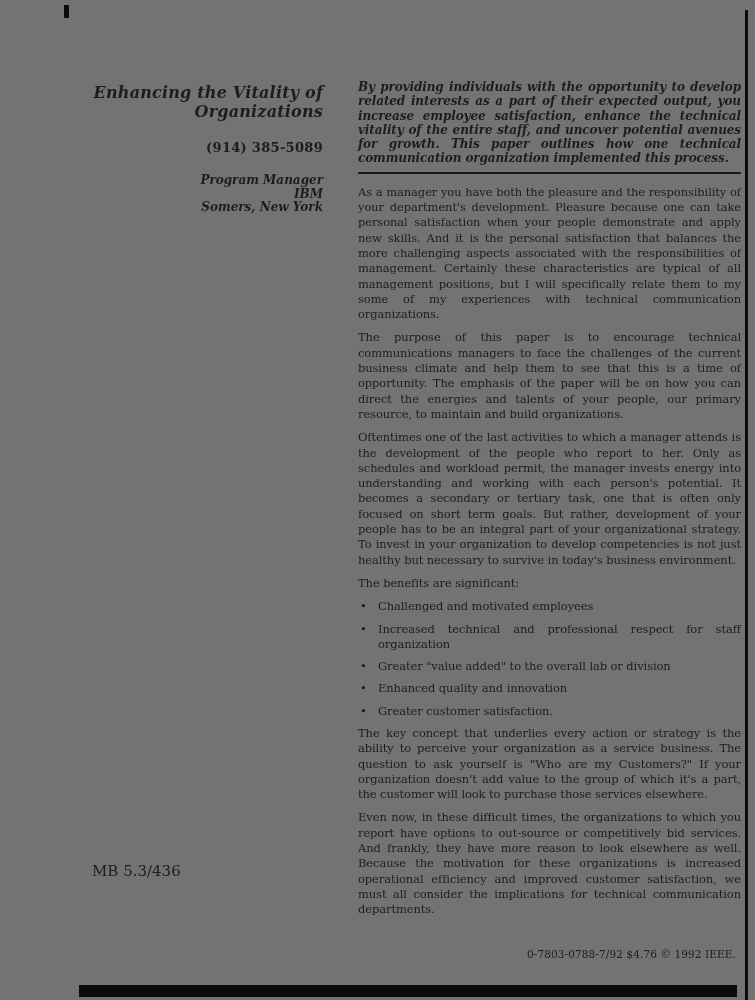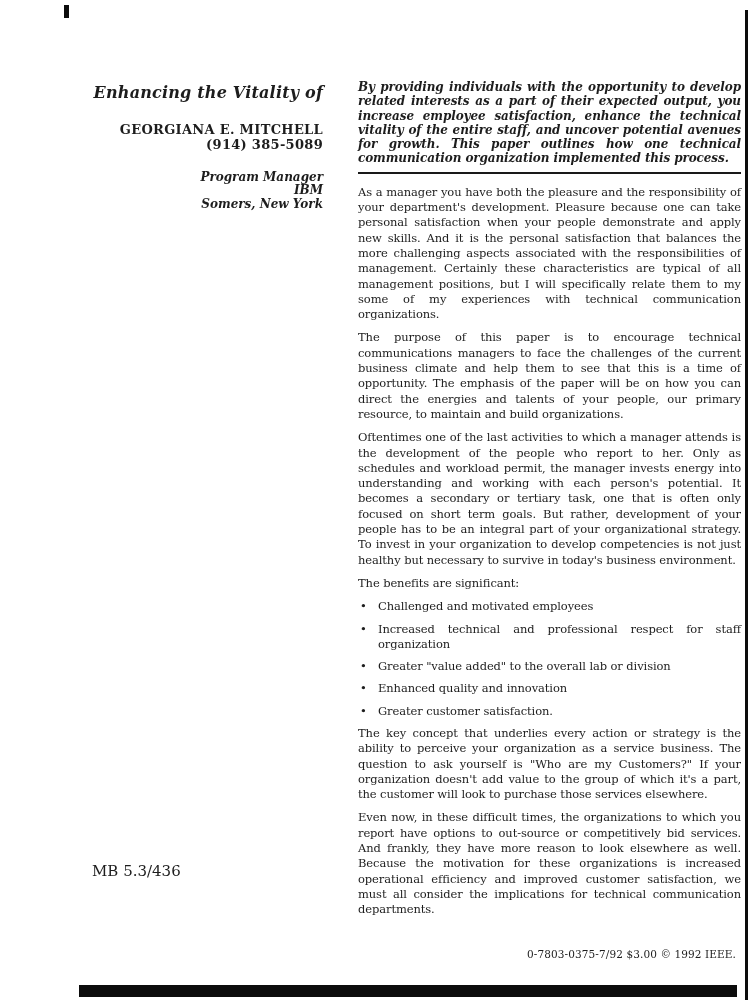--- a/index.html
+++ b/index.html
@@ -1,18 +1,18 @@
 <!DOCTYPE html>
 <html><head>
 <meta charset="utf-8">
 <style>
   html,body { margin:0; padding:0; background:#e9e9e9; }
   .page {
     position:relative; width:755px; height:1000px; margin:0 auto;
-    background:#ffffff; color:#1d1d1d; overflow:hidden;
+    background:#737373; color:#1d1d1d; overflow:hidden;
     font-family:"DejaVu Serif", serif;
   }
   
   .artifact { background:#0c0c0c; position:absolute; }
   .artifact-dash-tl { left:64px; top:5px; width:5px; height:13px; }
   .artifact-line-right { left:745px; top:10px; width:3px; height:990px; }
   .artifact-bar-bottom { left:79px; top:985px; width:658px; height:12px; }
 
   
   .masthead { position:absolute; left:78px; top:84px; width:245px; text-align:right; }
@@ -46,23 +46,23 @@
 
 <div class="page">
 
   <div class="artifact artifact-dash-tl"></div>
   <div class="artifact artifact-line-right"></div>
   <div class="artifact artifact-bar-bottom"></div>
 
   <div class="masthead">
     <h1 class="paper-title" style="margin:0;">
       <span>Enhancing the Vitality of</span>
+      <span>Organizations</span>
     </h1>
     <div class="author-block">
-      <span>GEORGIANA E. MITCHELL</span>
       <span>(914) 385-5089</span>
     </div>
     <div class="role-block">
       <span>Program Manager</span>
       <span>IBM</span>
       <span>Somers, New York</span>
     </div>
   </div>
 
   <div class="right-col">
@@ -97,15 +97,15 @@
       </div>
     </div>
 
 
 
     <p class="body-par">The key concept that underlies every action or strategy is the ability to perceive your organization as a service business. The question to ask yourself is "Who are my Customers?" If your organization doesn't add value to the group of which it's a part, the customer will look to purchase those services elsewhere.</p>
     <p class="body-par">Even now, in these difficult times, the organizations to which you report have options to out-source or competitively bid services. And frankly, they have more reason to look elsewhere as well. Because the motivation for these organizations is increased operational efficiency and improved customer satisfaction, we must all consider the implications for technical communication departments.</p>
   </div>
 
   <div class="footer-code">MB 5.3/436</div>
-  <div class="copyright-notice">0-7803-0375-7/92 $3.00 © 1992 IEEE.</div>
+  <div class="copyright-notice">0-7803-0788-7/92 $4.76 © 1992 IEEE.</div>
 
 </div>
 
 </body></html>

